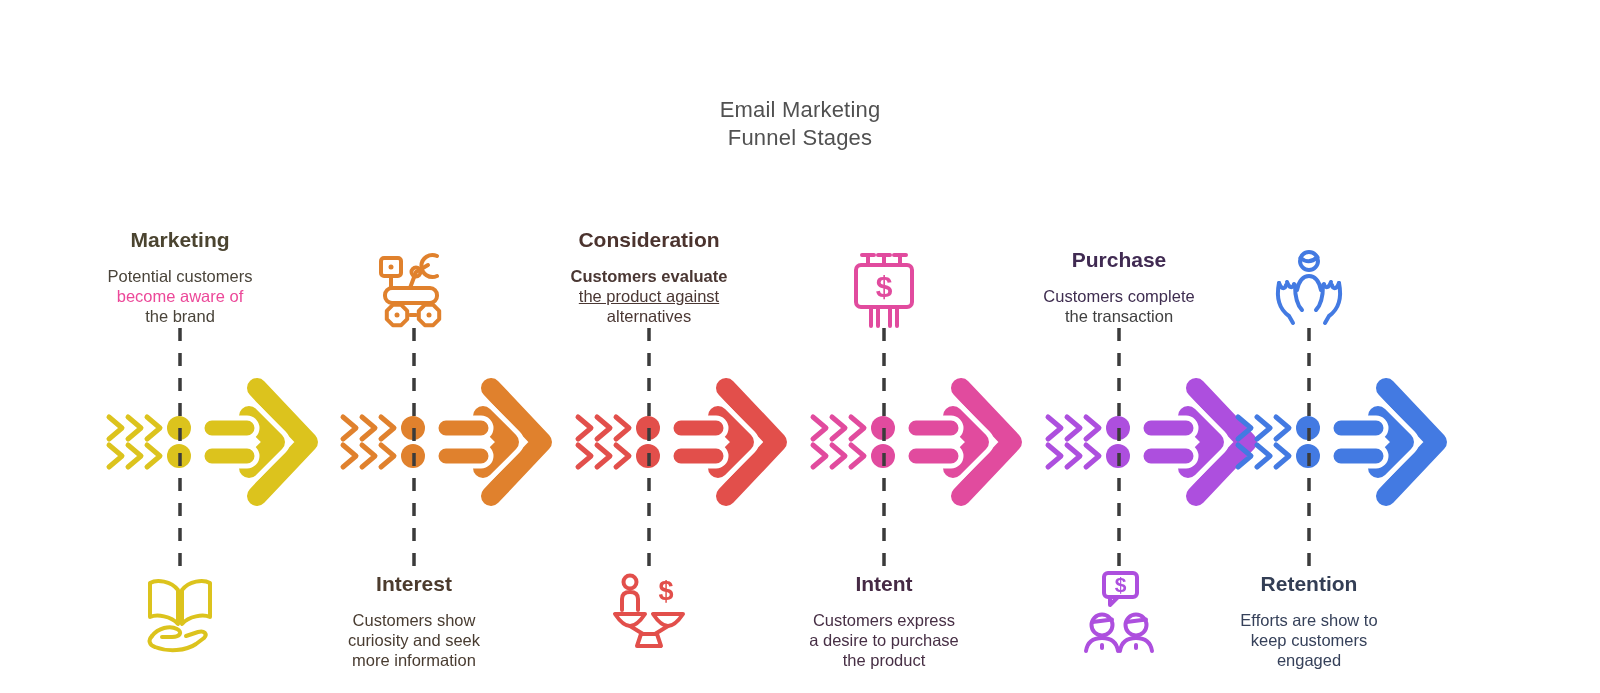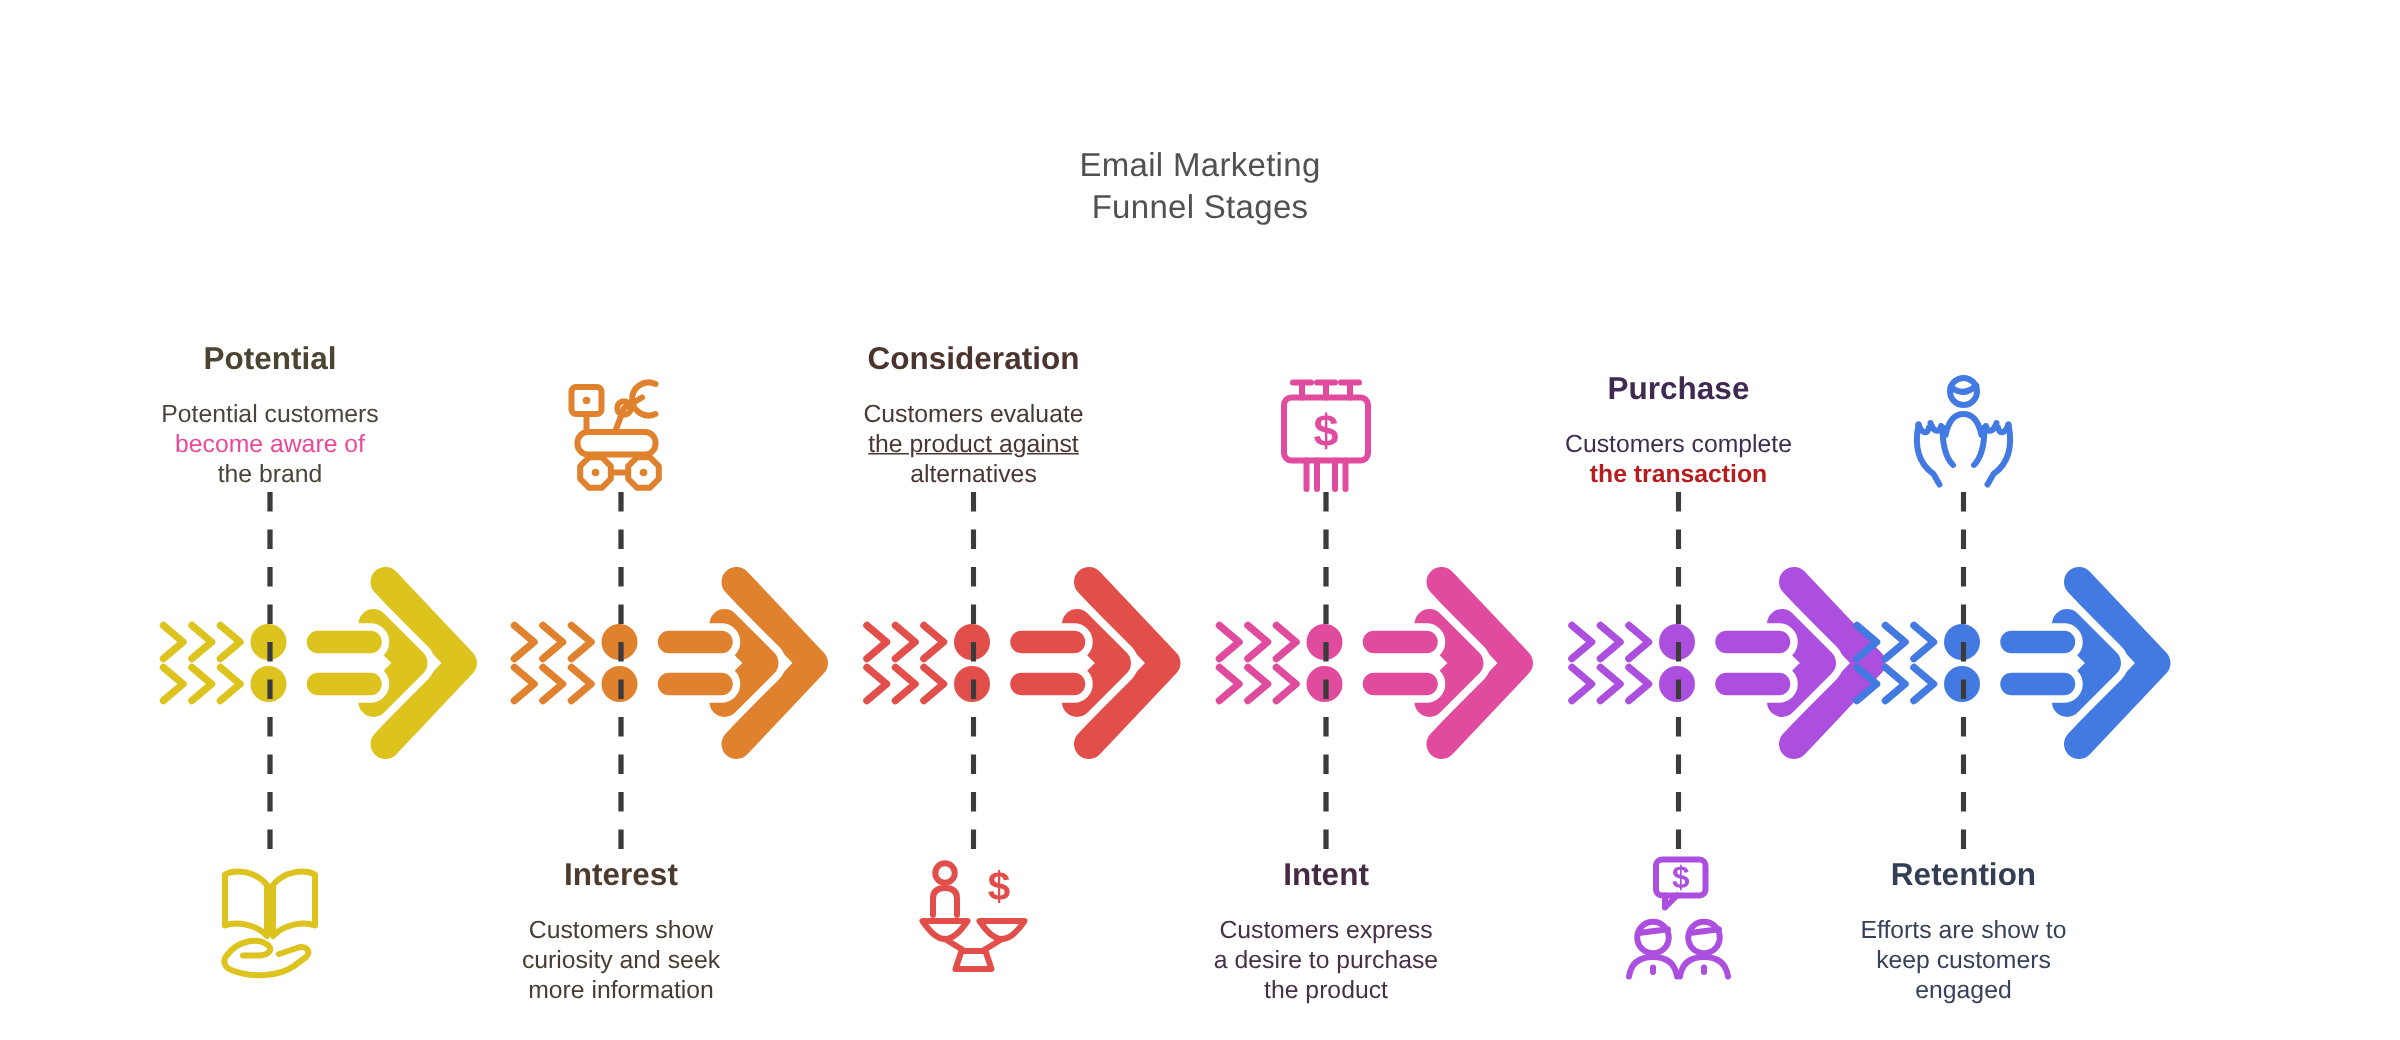--- a/index.html
+++ b/index.html
@@ -29,21 +29,21 @@
 
 <div class="canvas">
 
   <div class="main-title" style="color: rgb(81, 81, 81);">
     <div>Email Marketing</div>
     <div>Funnel Stages</div>
   </div>
 
   <article class="stage" style="left: 63px; color: rgb(220, 195, 29);">
     <div class="textblock top">
-      <h2 class="stage-heading" style="color: rgb(75, 68, 48);">Potential</h2>
+      <h2 class="stage-heading" style="color: rgb(75, 68, 48);">Marketing</h2>
       <p class="stage-desc" style="color: rgb(74, 68, 58);">Potential customers</p>
       <p class="stage-desc" style="color: #ec4899;">become aware of</p>
       <p class="stage-desc" style="color: rgb(74, 68, 58);">the brand</p>
     </div>
     <svg class="arrow-motif" width="215" height="140" viewBox="0 0 215 140">
       <g fill="none" stroke="currentColor" stroke-linecap="round" stroke-linejoin="round">
         <path d="M152 14 L203 68 L152 122" stroke-width="20"></path>
         <path d="M144 42 L170 68 L144 94" stroke="#ffffff" stroke-width="30"></path>
         <path d="M144 42 L170 68 L144 94" stroke-width="20"></path>
       </g>
@@ -128,21 +128,21 @@
       <h2 class="stage-heading" style="color: rgb(76, 59, 45);">Interest</h2>
       <p class="stage-desc" style="color: rgb(73, 60, 49); text-align: center;">Customers show</p>
       <p class="stage-desc" style="color: rgb(73, 60, 49);">curiosity and seek</p>
       <p class="stage-desc" style="color: rgb(73, 60, 49);">more information</p>
     </div>
   </article>
 
   <article class="stage" style="left: 532px; color: rgb(226, 79, 75);">
     <div class="textblock top">
       <h2 class="stage-heading" style="color: rgb(75, 51, 46);">Consideration</h2>
-      <p class="stage-desc" style="color: rgb(74, 55, 51);">Customers evaluate</p>
+      <p class="stage-desc" style="color: rgb(74, 55, 51); font-weight: bold;">Customers evaluate</p>
       <p class="stage-desc" style="color: rgb(74, 55, 51); text-decoration: underline;">the product against</p>
       <p class="stage-desc" style="color: rgb(74, 55, 51);">alternatives</p>
     </div>
     <svg class="arrow-motif" width="215" height="140" viewBox="0 0 215 140">
       <g fill="none" stroke="currentColor" stroke-linecap="round" stroke-linejoin="round">
         <path d="M152 14 L203 68 L152 122" stroke-width="20"></path>
         <path d="M144 42 L170 68 L144 94" stroke="#ffffff" stroke-width="30"></path>
         <path d="M144 42 L170 68 L144 94" stroke-width="20"></path>
       </g>
       <g fill="currentColor" stroke="#ffffff" stroke-width="5">
@@ -224,21 +224,21 @@
       <p class="stage-desc" style="color: rgb(71, 47, 69);">Customers express</p>
       <p class="stage-desc" style="color: rgb(71, 47, 69);">a desire to purchase</p>
       <p class="stage-desc" style="color: rgb(71, 47, 69);">the product</p>
     </div>
   </article>
 
   <article class="stage" style="left: 1002px; color: rgb(173, 79, 222);">
     <div class="textblock top">
       <h2 class="stage-heading" style="color: rgb(64, 42, 82);">Purchase</h2>
       <p class="stage-desc" style="color: rgb(63, 45, 80);">Customers complete</p>
-      <p class="stage-desc" style="color: #b91c1c; font-weight: bold;">the transaction</p>
+      <p class="stage-desc" style="color: #404040;">the transaction</p>
     </div>
     <svg class="arrow-motif" width="215" height="140" viewBox="0 0 215 140">
       <g fill="none" stroke="currentColor" stroke-linecap="round" stroke-linejoin="round">
         <path d="M152 14 L203 68 L152 122" stroke-width="20"></path>
         <path d="M144 42 L170 68 L144 94" stroke="#ffffff" stroke-width="30"></path>
         <path d="M144 42 L170 68 L144 94" stroke-width="20"></path>
       </g>
       <g fill="currentColor" stroke="#ffffff" stroke-width="5">
         <rect x="97" y="44" width="55" height="20" rx="10"></rect>
         <rect x="97" y="72" width="55" height="20" rx="10"></rect>

